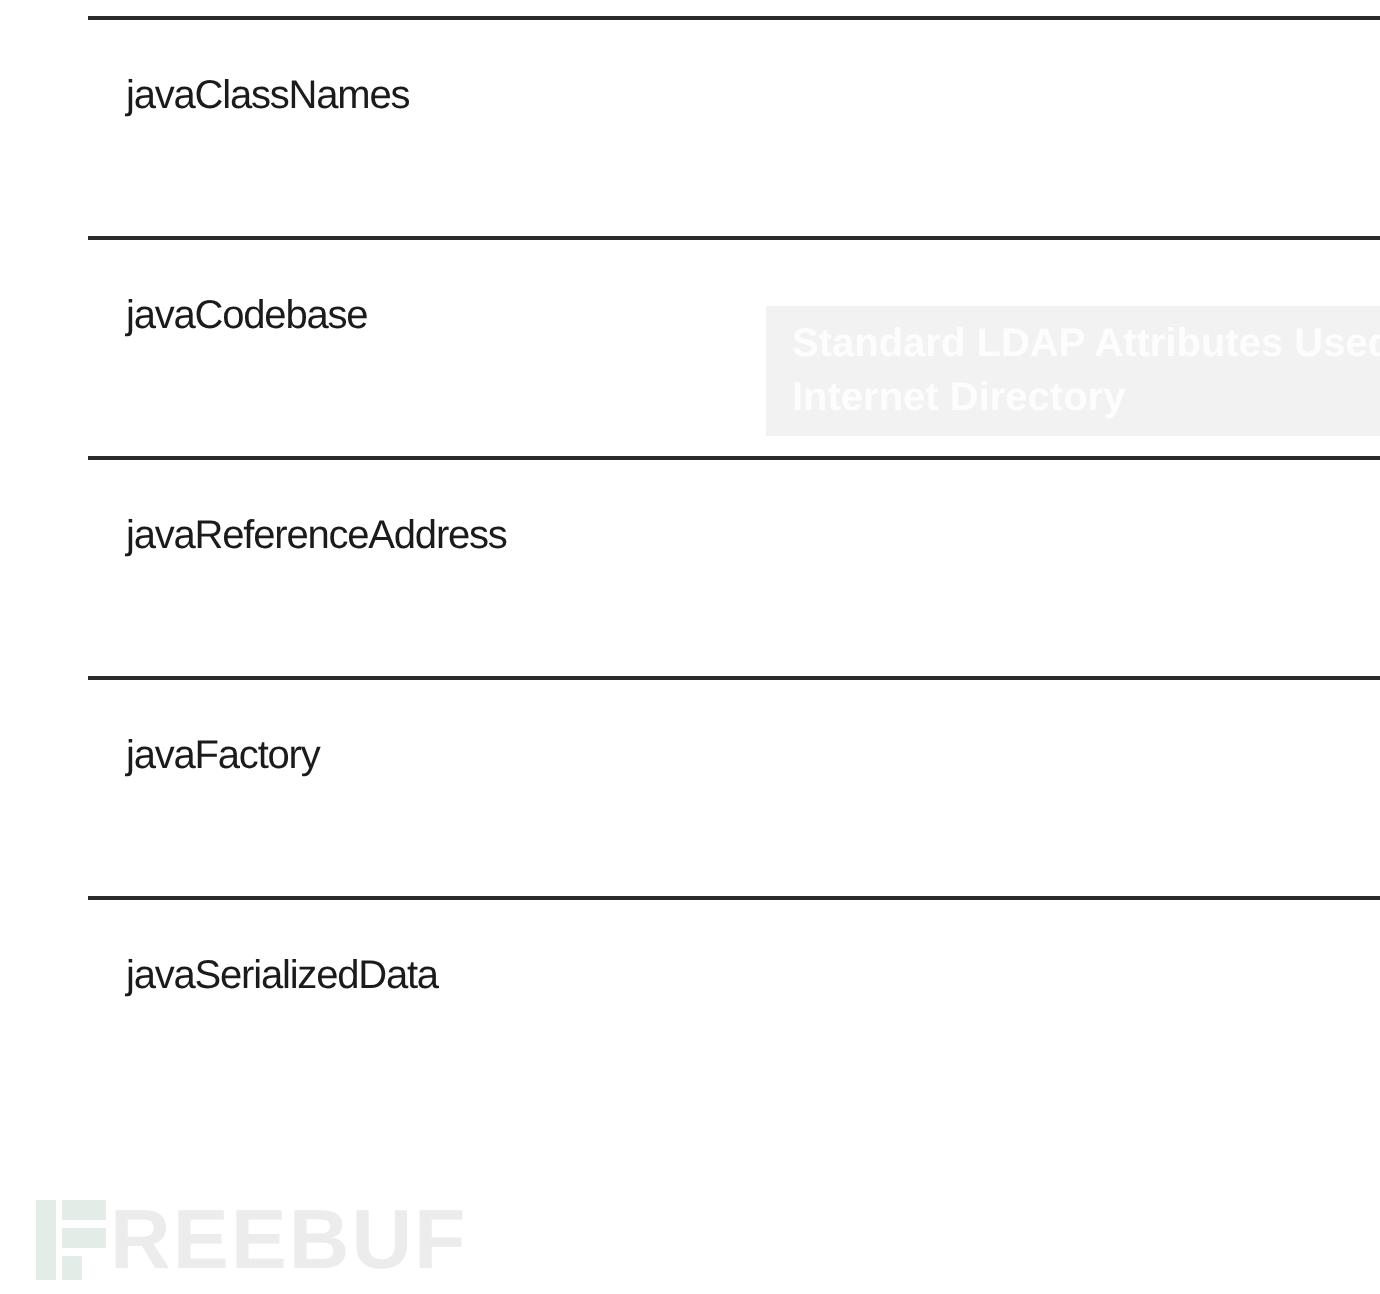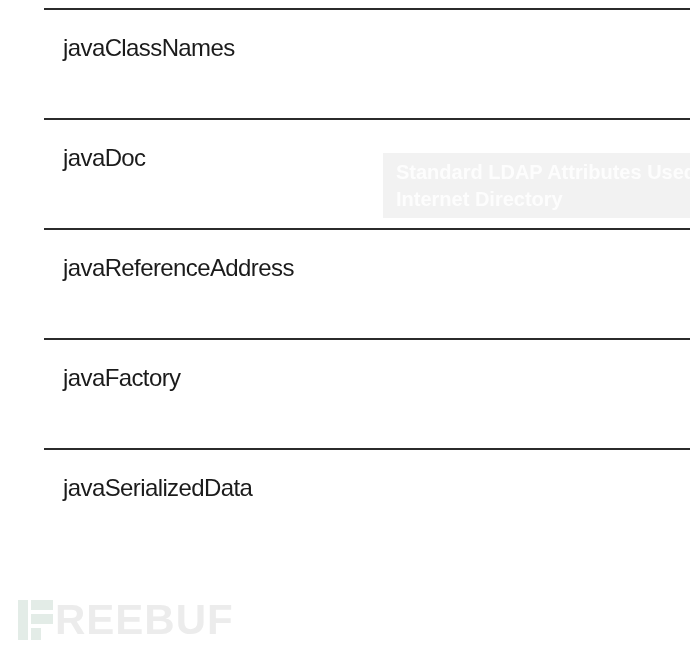--- a/index.html
+++ b/index.html
@@ -23,21 +23,21 @@
     }
     .row {
       position: relative;
       height: 108px;
       border-top: 2px solid #2b2b2b;
     }
     .row-label {
       position: absolute;
       left: 19px;
       top: 24px;
-      font-size: 24px;
+      font-size: 20px;
       letter-spacing: -0.6px;
       line-height: 28px;
       white-space: nowrap;
     }
     .overlay {
       position: absolute;
       left: 383px;
       top: 153px;
       width: 320px;
       height: 65px;
@@ -83,21 +83,21 @@
     }
   </style>
 </head>
 <body>
 
 <div class="table">
   <div class="row">
     <span class="row-label">javaClassNames</span>
   </div>
   <div class="row">
-    <span class="row-label">javaDoc</span>
+    <span class="row-label">javaCodebase</span>
   </div>
   <div class="row">
     <span class="row-label">javaReferenceAddress</span>
   </div>
   <div class="row">
     <span class="row-label">javaFactory</span>
   </div>
   <div class="row">
     <span class="row-label">javaSerializedData</span>
   </div>

